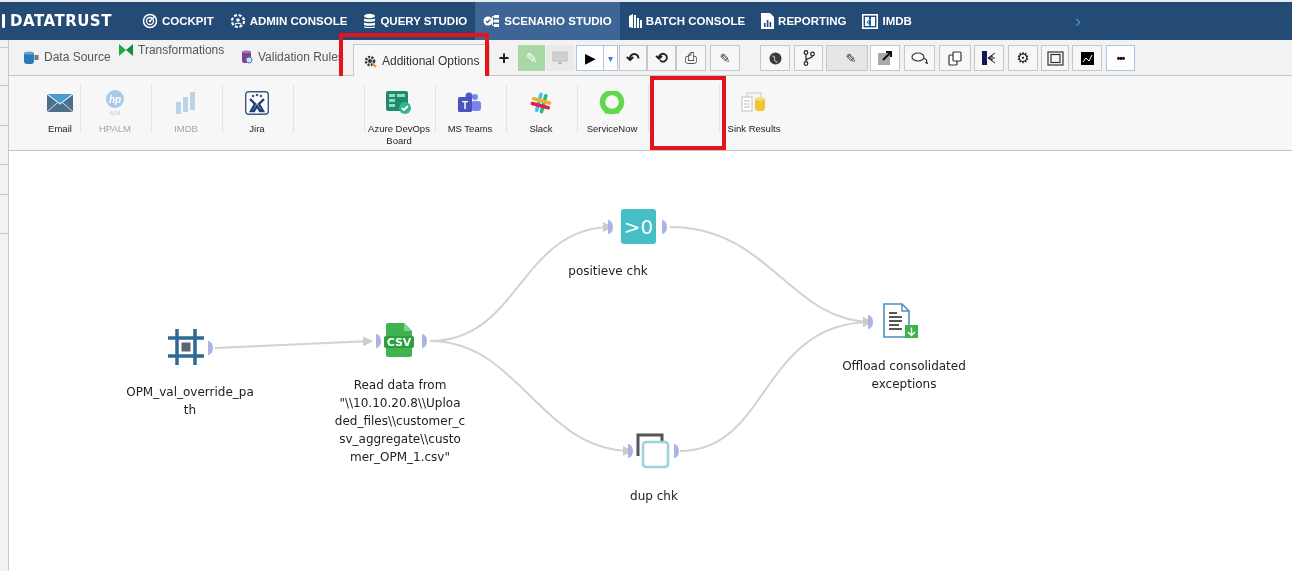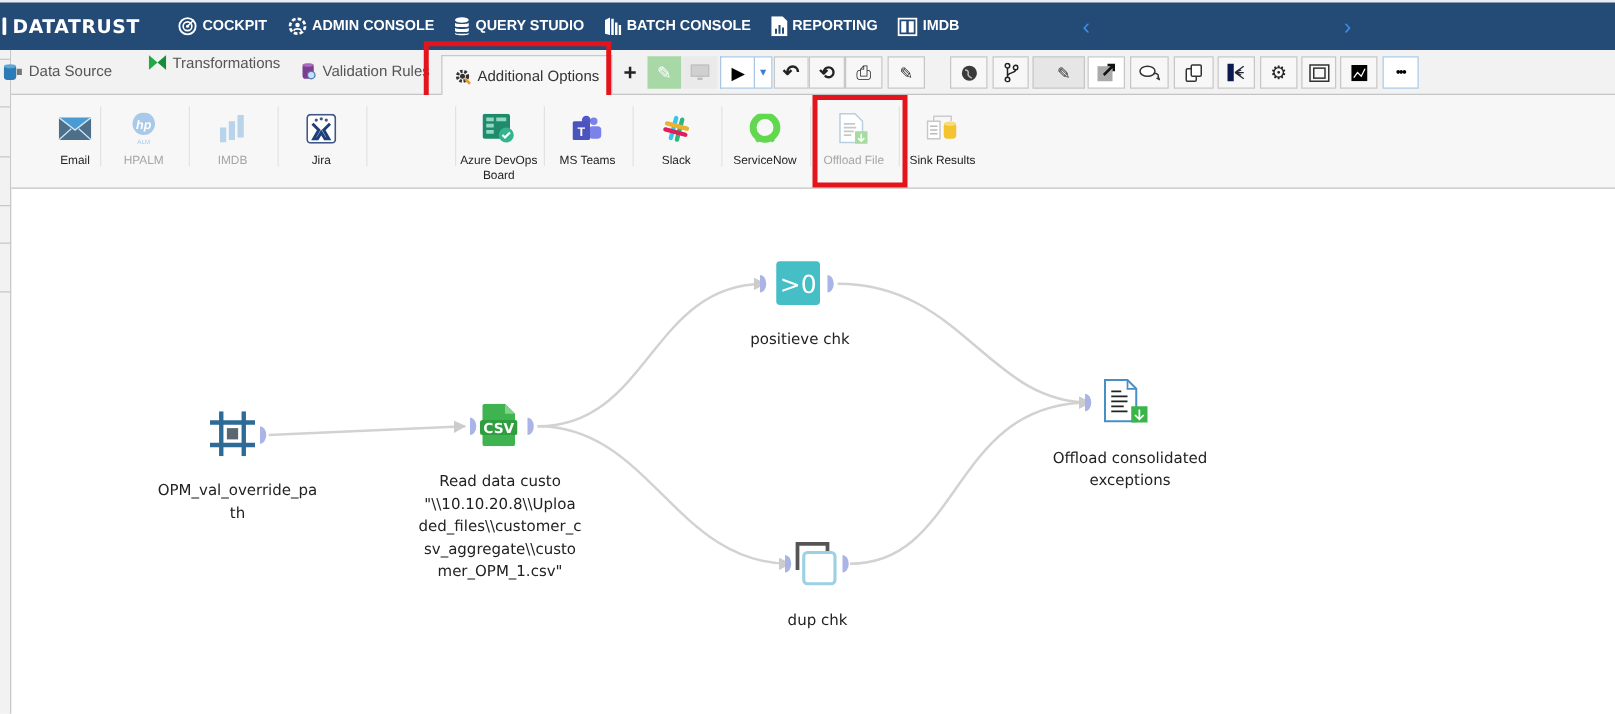--- a/index.html
+++ b/index.html
@@ -84,20 +84,33 @@
     <span class="ic">
       <svg width="13" height="16" viewBox="0 0 13 16">
           <ellipse cx="6.5" cy="3" rx="5.5" ry="2.2" fill="#fff"></ellipse>
           <path d="M1 5.2c0 1.3 11 1.3 11 0v2.5c0 1.3-11 1.3-11 0z" fill="#fff"></path>
           <path d="M1 9.2c0 1.3 11 1.3 11 0v2.5c0 1.3-11 1.3-11 0z" fill="#fff"></path>
           <path d="M1 13.1c0 1.3 11 1.3 11 0v0.8c0 1.6-11 1.6-11 0z" fill="#fff"></path>
         </svg>
     </span>
     <span>QUERY STUDIO</span>
   </div>
+  <div class="navitem active">
+    <span class="ic">
+      <svg width="17" height="14" viewBox="0 0 17 14">
+          <circle cx="5" cy="7" r="4.5" fill="#fff"></circle>
+          <path d="M3 7l1.5 1.5L7.3 5.5" stroke="#3d6595" stroke-width="1.4" fill="none"></path>
+          <rect x="11" y="1" width="5" height="3" fill="#fff"></rect>
+          <rect x="11" y="5.5" width="5" height="3" fill="#fff"></rect>
+          <rect x="11" y="10" width="5" height="3" fill="#fff"></rect>
+          <path d="M9.5 2.5v9M9.5 2.5h1.5M9.5 7h1.5M9.5 11.5h1.5" stroke="#fff" stroke-width="1"></path>
+        </svg>
+    </span>
+    <span>SCENARIO STUDIO</span>
+  </div>
   <div class="navitem">
     <span class="ic">
       <svg width="14" height="16" viewBox="0 0 14 16">
           <path d="M1 3l4-2v14l-4 -1z" fill="#fff"></path>
           <rect x="6" y="2" width="2" height="13" fill="#fff"></rect>
           <rect x="9" y="5" width="2" height="10" fill="#fff"></rect>
           <rect x="12" y="7" width="2" height="8" fill="#fff"></rect>
         </svg>
     </span>
     <span>BATCH CONSOLE</span>
@@ -130,21 +143,21 @@
 <div class="leftrail">
   <div class="seg" style="top:7px"></div>
   <div class="seg" style="top:45px"></div>
   <div class="seg" style="top:85px"></div>
   <div class="seg" style="top:124px"></div>
   <div class="seg" style="top:154px"></div>
   <div class="seg" style="top:193px"></div>
 </div>
 
 <div class="tabbar"></div>
-<div class="tab" style="left:3px;top:50px">
+<div class="tab" style="left:24px;top:50px">
   <span class="ic">
     <svg width="15" height="13" viewBox="0 0 15 13">
         <rect x="0" y="1" width="10" height="12" rx="3" fill="#2c7bb6"></rect>
         <ellipse cx="5" cy="2" rx="5" ry="1.6" fill="#5ea7d8"></ellipse>
         <rect x="10.5" y="4" width="4" height="5" fill="#777"></rect>
       </svg>
   </span>
   <span>Data Source</span>
 </div>
 <div class="tab" style="left:119px;top:43px">
@@ -360,31 +373,20 @@
   <div class="rb" style="left:568px">
     <div class="icw">
       <svg width="26" height="24" viewBox="0 0 26 24">
           <circle cx="13" cy="11" r="9.5" fill="none" stroke="#62d84e" stroke-width="5.5"></circle>
           <path d="M6 22c3-3 11-3 14 0" stroke="#62d84e" stroke-width="3" fill="none"></path>
         </svg>
     </div>
     <div class="lbl">ServiceNow</div>
   </div>
   <div class="rsep" style="left:639px"></div>
-  <div class="rb disabled" style="left:639px">
-    <div class="icw">
-      <svg width="24" height="26" viewBox="0 0 24 26">
-          <path d="M1 1h12l6 6v17H1z" fill="#fff" stroke="#b7cfe3" stroke-width="1.2"></path>
-          <path d="M4 9h9M4 12h10M4 15h8M4 18h6" stroke="#c8c8c8" stroke-width="1.4"></path>
-          <rect x="13" y="15" width="10" height="10" fill="#a6dca0"></rect>
-          <path d="M18 17v6M15.5 20.5l2.5 2.5 2.5-2.5" stroke="#fff" stroke-width="1.2" fill="none"></path>
-        </svg>
-    </div>
-    <div class="lbl">Offload File</div>
-  </div>
   <div class="rsep" style="left:710px"></div>
   <div class="rb" style="left:710px">
     <div class="icw">
       <svg width="26" height="24" viewBox="0 0 26 24">
           <rect x="1" y="6" width="10" height="14" fill="#fff" stroke="#c8c8c8" stroke-width="1.2"></rect>
           <path d="M3 10h6M3 13h6M3 16h6" stroke="#bbb" stroke-width="1.2"></path>
           <path d="M6 6V2h14v4" stroke="#ccc" stroke-width="1.2" fill="none"></path>
           <rect x="14" y="7" width="10" height="13" rx="3" fill="#f4c430"></rect>
           <ellipse cx="19" cy="8" rx="5" ry="1.8" fill="#f8dc78"></ellipse>
         </svg>
@@ -433,31 +435,31 @@
 
   <div class="node" style="left:374px;top:171px;width:30px;height:34px">
     <svg width="30" height="34" viewBox="0 0 30 34">
         <path d="M4 0h16l8 8v24a2 2 0 0 1-2 2H4a2 2 0 0 1-2-2V2a2 2 0 0 1 2-2z" fill="#3fb34f"></path>
         <path d="M20 0v8h8" fill="#7fd38a"></path>
         <rect x="0" y="13" width="30" height="12" rx="2" fill="#2e9e3e"></rect>
         <text x="15" y="23" font-size="11" font-weight="bold" fill="#fff" text-anchor="middle" font-family="DejaVu Sans, sans-serif">CSV</text>
       </svg>
   </div>
   <div class="nlabel" style="left:310px;top:224px;width:160px">
-    <div>Read data custo</div>
+    <div>Read data from</div>
     <div>"\\10.10.20.8\\Uploa</div>
     <div>ded_files\\customer_c</div>
     <div>sv_aggregate\\custo</div>
     <div>mer_OPM_1.csv"</div>
   </div>
 
   <div class="node" style="left:611px;top:57px;width:35px;height:35px;background:#45bec5;border-radius:3px;display:flex;align-items:center;justify-content:center">
     <span style="color:#fff;font-family:'DejaVu Sans',sans-serif;font-size:20px">&gt;0</span>
   </div>
-  <div class="nlabel" style="left:560px;top:110px;width:140px">
+  <div class="nlabel" style="left:528px;top:110px;width:140px">
     <div>positieve chk</div>
   </div>
 
   <div class="node" style="left:624px;top:281px;width:36px;height:36px">
     <svg width="36" height="36" viewBox="0 0 36 36">
         <path d="M4 23V2h24v6" stroke="#555" stroke-width="3" fill="none"></path>
         <rect x="9" y="9" width="25" height="25" rx="3" fill="#fff" stroke="#9cd0e3" stroke-width="2.5"></rect>
       </svg>
   </div>
   <div class="nlabel" style="left:574px;top:335px;width:140px">

